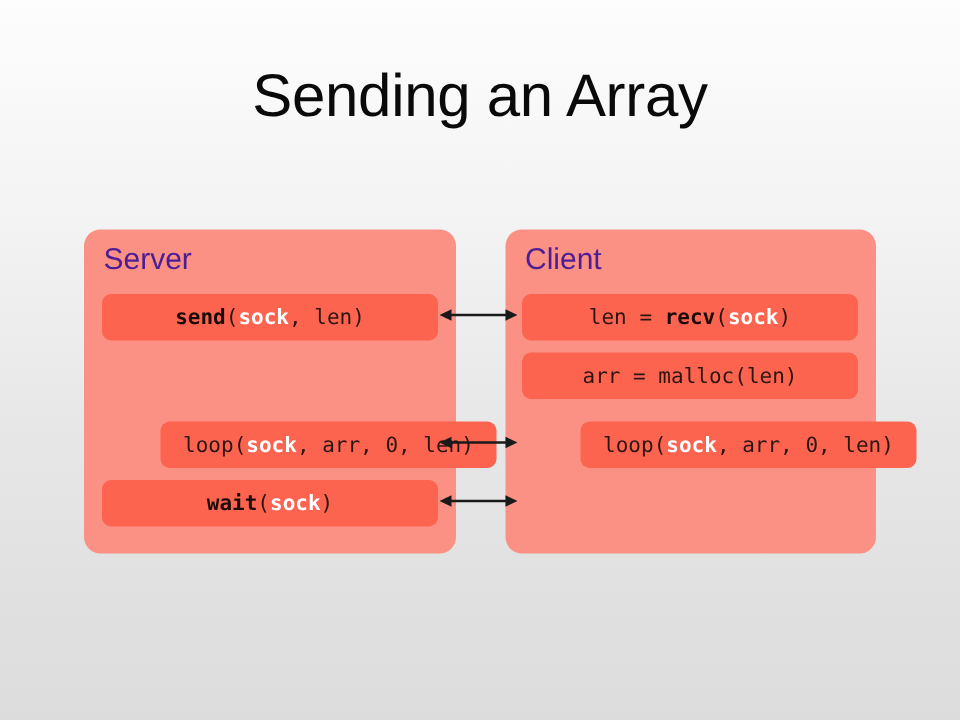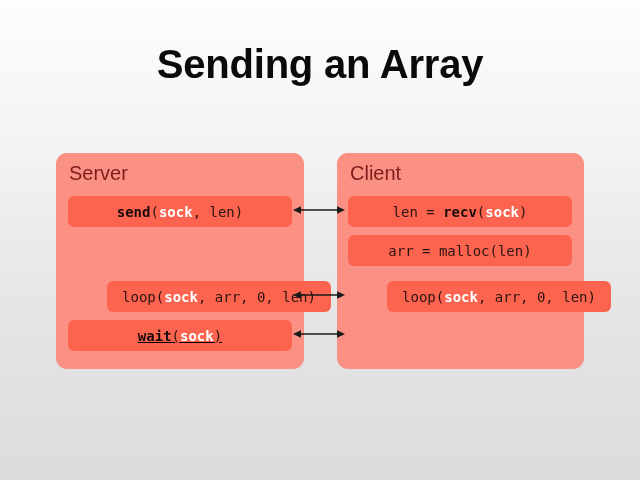--- a/index.html
+++ b/index.html
@@ -22,21 +22,21 @@
   }
 
   
   .slide-title {
     position: absolute;
     left: 0;
     top: 42px;
     width: 640px;
     text-align: center;
     font-size: 40px;
-    font-weight: 700;
+    font-weight: 400;
     color: #0a0a0a;
     letter-spacing: -0.2px;
     line-height: 1.1;
   }
 
   
   .panel {
     position: absolute;
     top: 153px;
     height: 216px;
@@ -47,42 +47,42 @@
   }
   .panel.server { left: 56px;  width: 248px; }
   .panel.client { left: 337px; width: 247px; }
 
   .panel-title {
     position: absolute;
     left: 13px;
     top: 7px;
     font-size: 20px;
     font-weight: 400;
-    color: #7f1d1d;
+    color: #4c1d95;
     line-height: 1.3;
   }
 
   
   .card {
     position: absolute;
     height: 31px;
     background: #fc6450;
     border-radius: 6px;
     display: flex;
     align-items: center;
     justify-content: center;
     box-sizing: border-box;
   }
   .panel.server .card { left: 12px; width: 224px; }
   .panel.client .card { left: 11px; width: 224px; }
 
   .row1 { top: 43px; }
   .row2 { top: 82px; }
   .row3 { top: 128px; margin-left: 39px; }
-  .row4 { top: 167px; text-decoration: underline; }
+  .row4 { top: 167px; }
 
   .card-text {
     font-family: "DejaVu Sans Mono", monospace;
     font-size: 14px;
     color: #2b1510;
     white-space: pre;
     line-height: 1;
   }
   .card-text .fn       { font-weight: 700; color: #1a0b08; }
   .card-text .plain    { font-weight: 400; color: #2b1510; }

